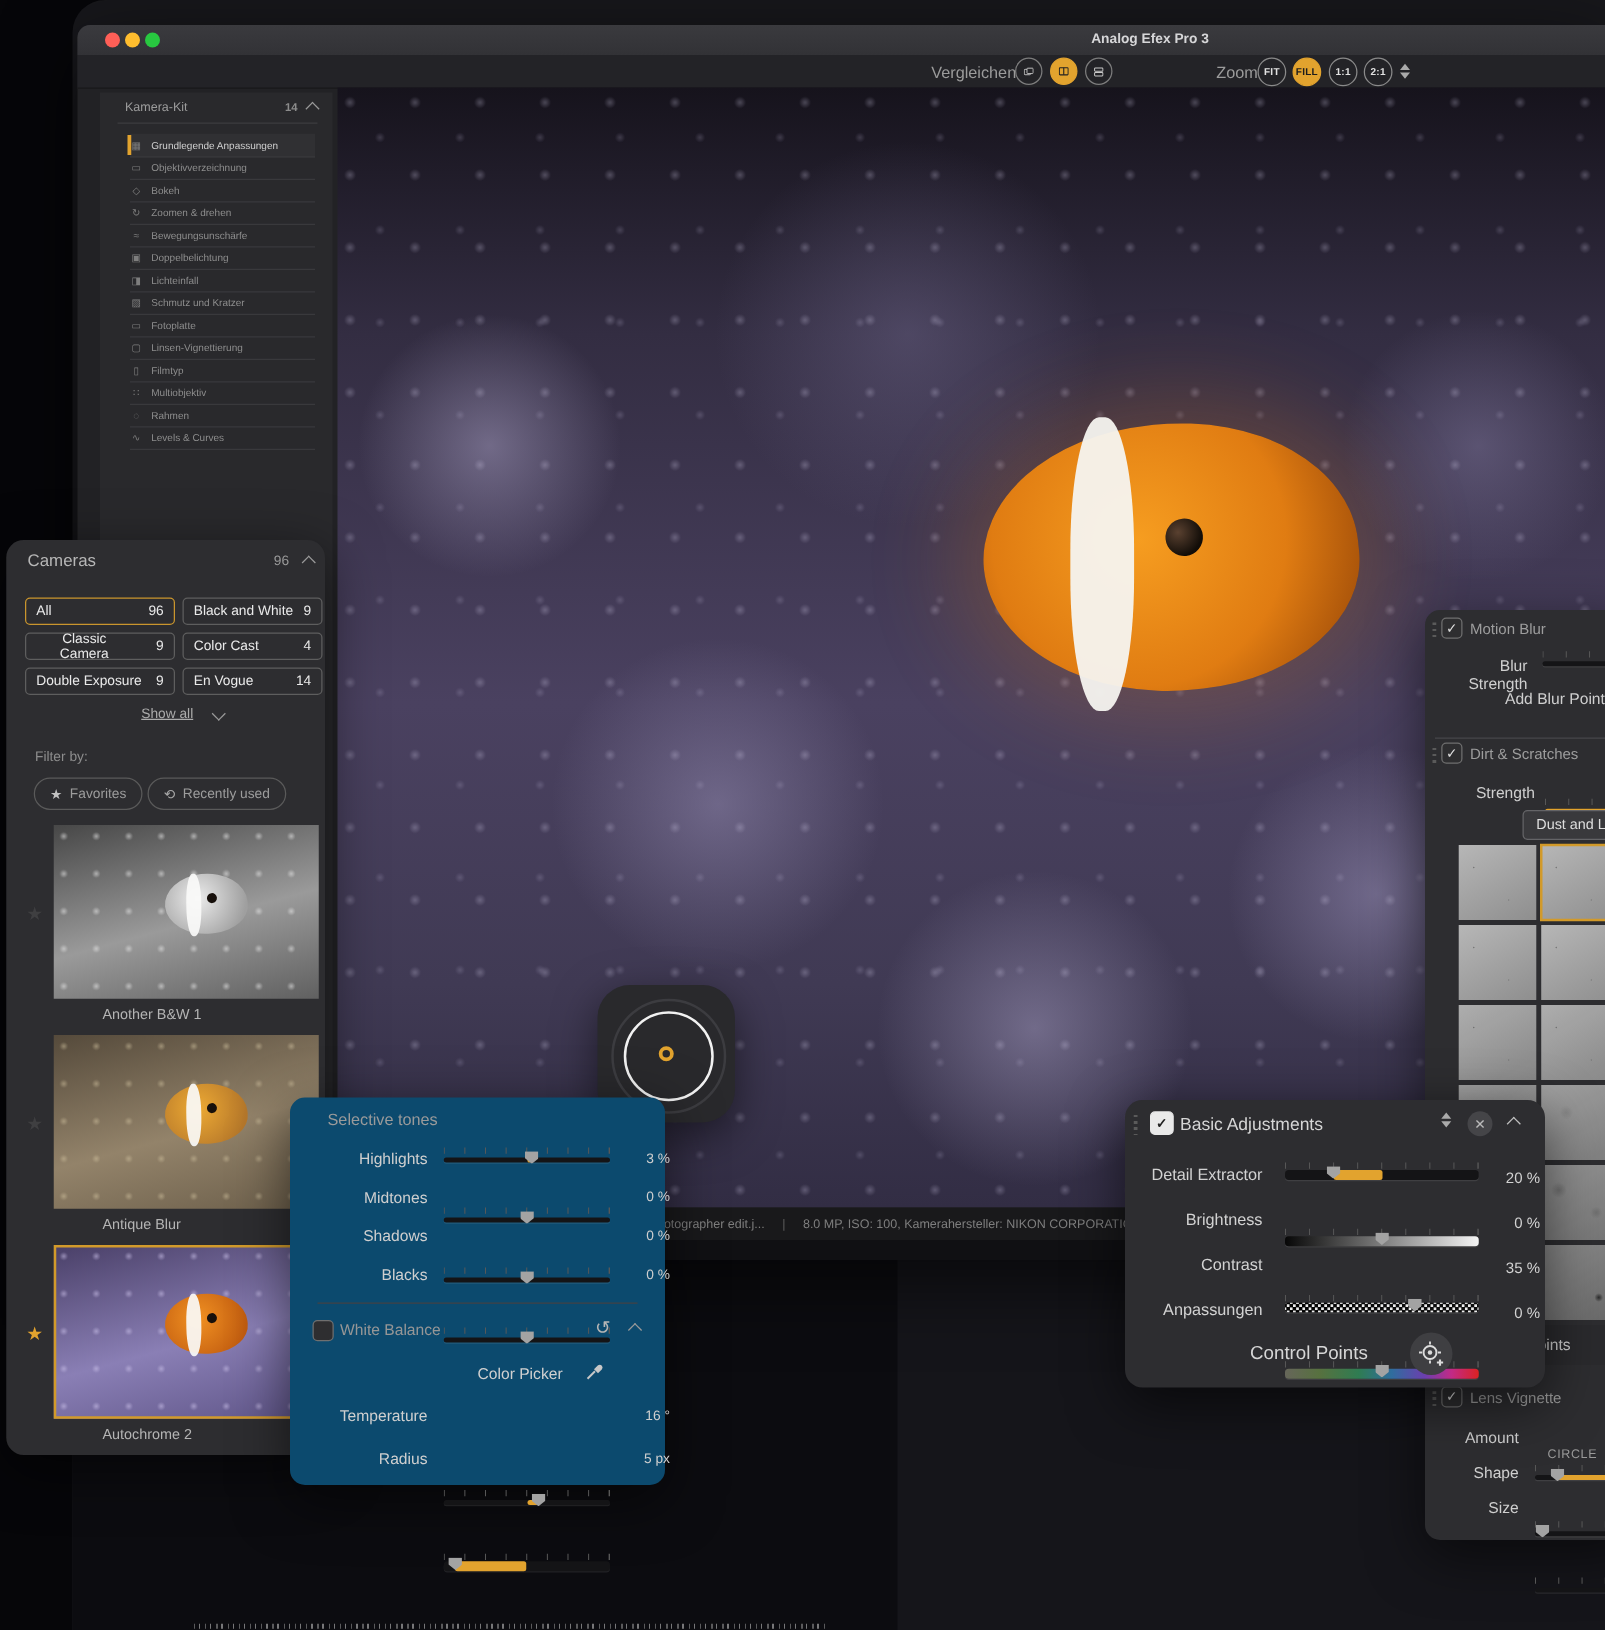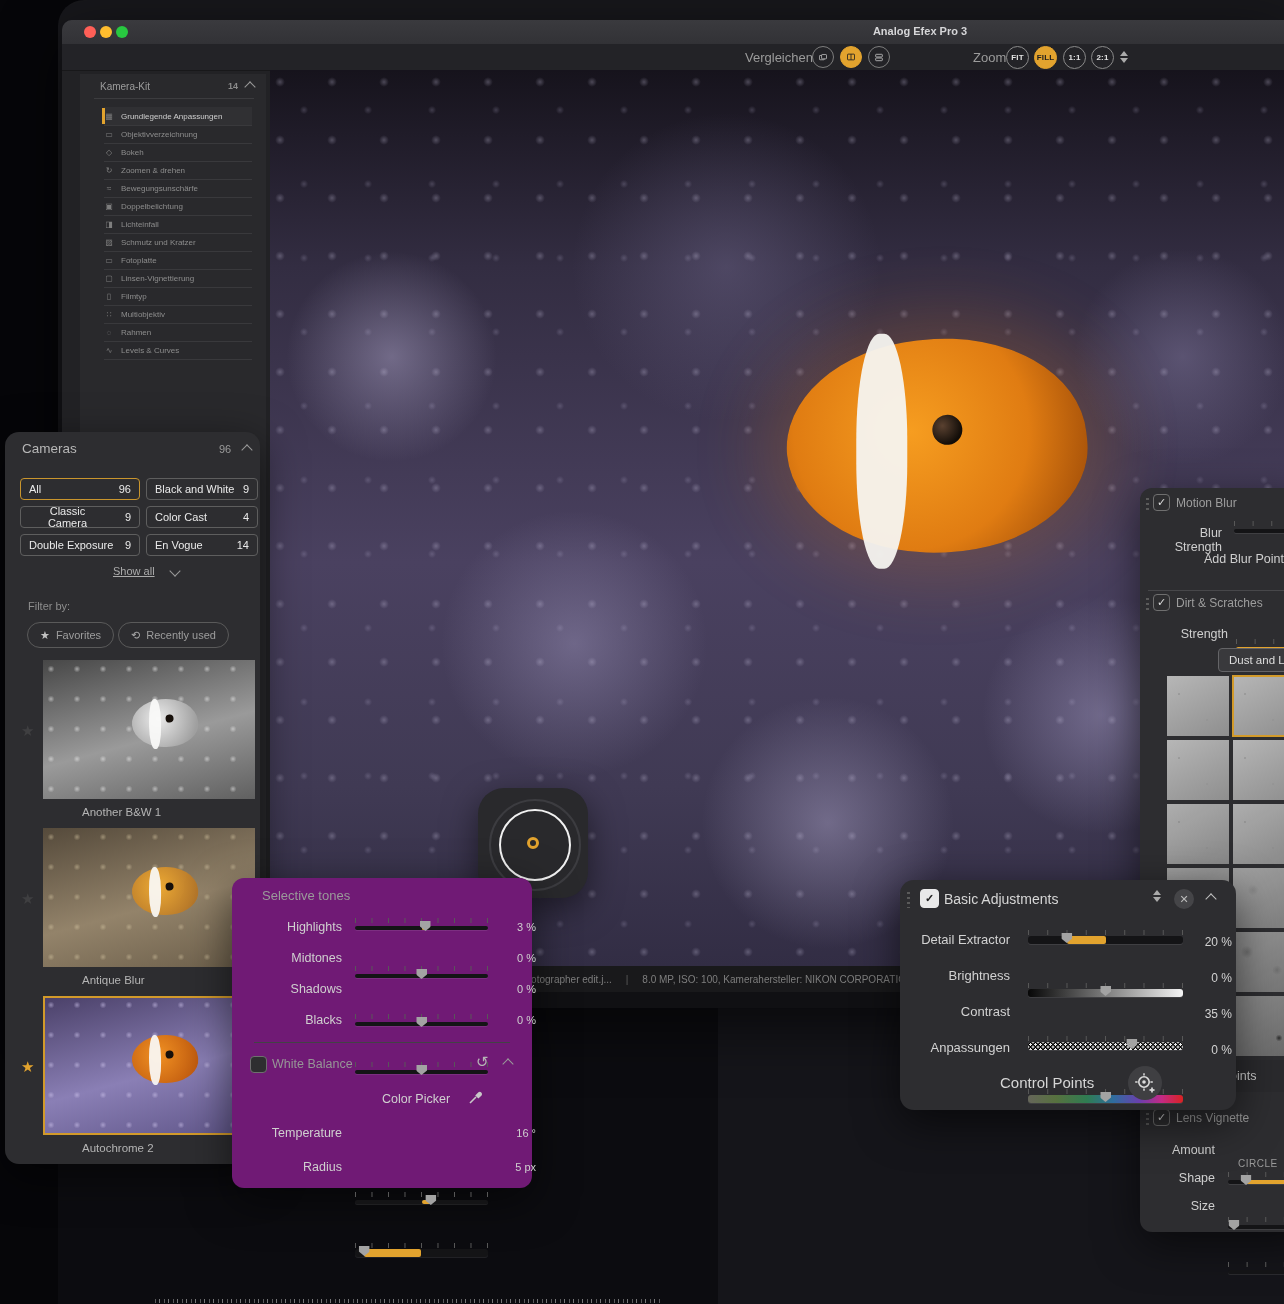--- a/index.html
+++ b/index.html
@@ -105,21 +105,21 @@
   .thumb.selected{outline:2px solid #D29A2A;outline-offset:-2px;}
   .m-fish{position:absolute;left:42%;top:28%;width:66px;height:48px;border-radius:50% 55% 45% 55%;transform:rotate(-6deg);
     background:radial-gradient(circle at 40% 40%,var(--f1),var(--f2) 80%);}
   .m-stripe{position:absolute;left:26%;top:-2%;width:18%;height:104%;background:rgba(250,250,248,.92);border-radius:45%;transform:rotate(5deg);}
   .m-eye{position:absolute;left:52%;top:34%;width:8px;height:8px;border-radius:50%;background:#17100b;}
   .thumb-label{left:48px;font-size:11.5px;color:#b4b4b4;margin-left:29px;}
   .star{font-size:15px;color:#3f3f41;}
   .star.on{color:#E2A32E;}
 
   
-  #seltones{left:232px;top:878px;width:300px;height:310px;background:#701a75;border-radius:12px;box-shadow:0 12px 44px rgba(0,0,0,.55);}
+  #seltones{left:232px;top:878px;width:300px;height:310px;background:#0c4a6e;border-radius:12px;box-shadow:0 12px 44px rgba(0,0,0,.55);}
   .st-label{position:absolute;font-size:12.5px;color:#cfcfcf;text-align:right;width:110px;}
   .st-value{position:absolute;font-size:11px;color:#cfcfcf;text-align:right;width:42px;}
 
   
   #basic{left:900px;top:880px;width:336px;height:230px;border-radius:14px;background:#2d2d30;}
   .ba-label{position:absolute;font-size:13px;color:#d2d2d2;text-align:right;width:130px;}
   .ba-value{position:absolute;font-size:12px;color:#d2d2d2;text-align:right;width:44px;}
   .icon-circle{width:20px;height:20px;border-radius:50%;background:#454548;color:#bbb;display:flex;align-items:center;justify-content:center;font-size:11px;}
   #cp-btn{width:34px;height:34px;border-radius:50%;background:#3f3f42;display:flex;align-items:center;justify-content:center;}
 

